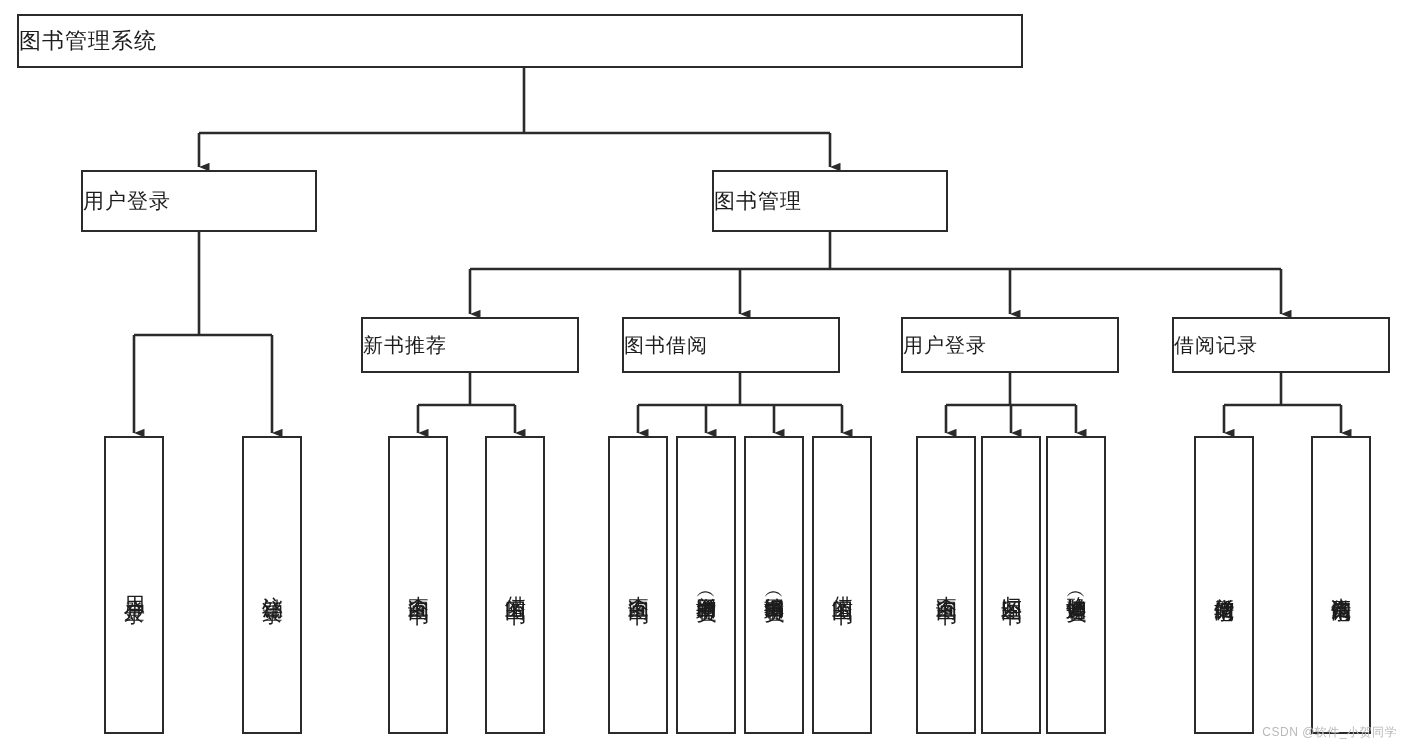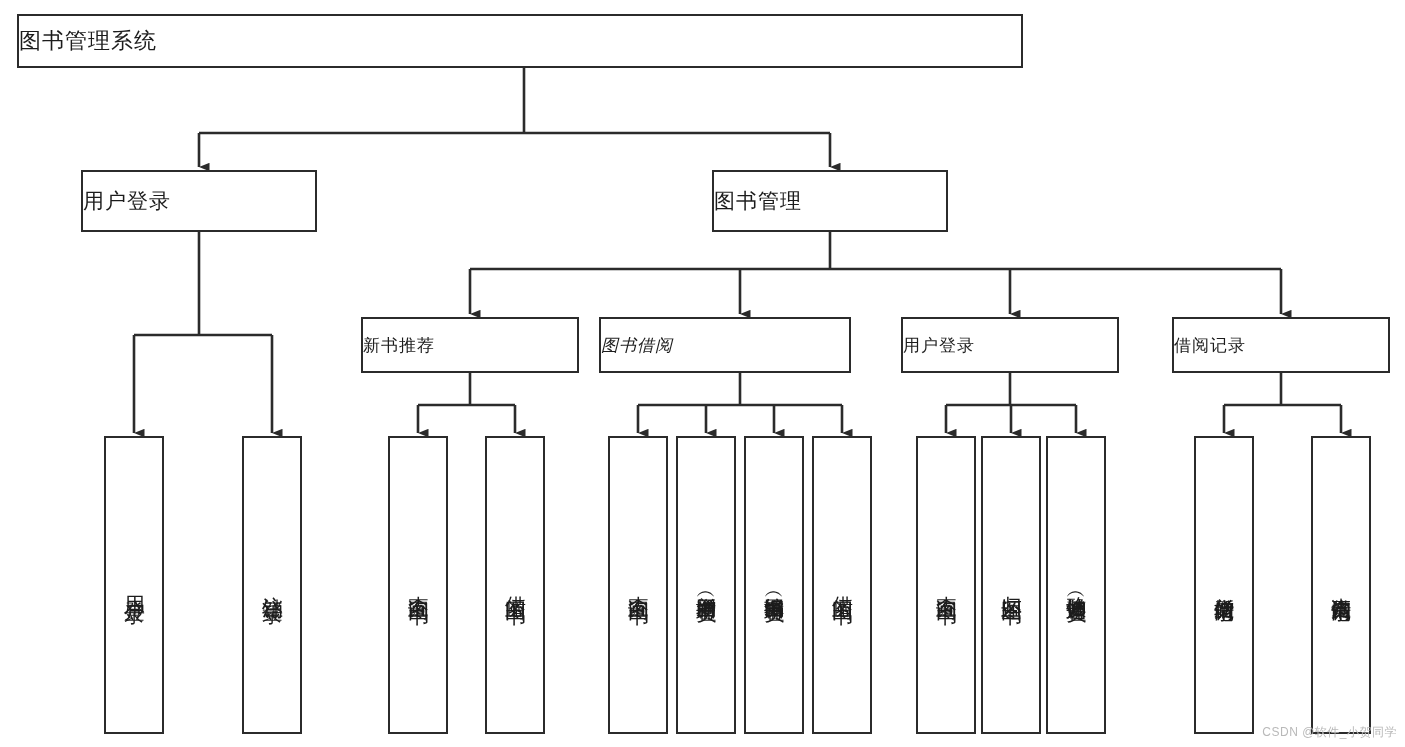--- a/index.html
+++ b/index.html
@@ -41,21 +41,21 @@
     letter-spacing: 1px;
     white-space: nowrap;
   }
   .node.root .node-label {
     font-size: 22px;
   }
   .node.lvl2 .node-label {
     font-size: 21px;
   }
   .node.lvl3 .node-label {
-    font-size: 17px;
+    font-size: 20px;
   }
   .node.leaf {
     align-items: center;
     justify-content: center;
     padding: 4px 0;
   }
   .node.leaf .node-label {
     writing-mode: vertical-rl;
     text-orientation: upright;
     font-size: 21px;
@@ -139,21 +139,21 @@
   <div class="node lvl2" style="left:81px; top:170px; width:236px; height:62px;">
     <span class="node-label">用户登录</span>
   </div>
   <div class="node lvl2" style="left:712px; top:170px; width:236px; height:62px;">
     <span class="node-label">图书管理</span>
   </div>
 
   <div class="node lvl3" style="left:361px; top:317px; width:218px; height:56px;">
     <span class="node-label">新书推荐</span>
   </div>
-  <div class="node lvl3" style="left:599px; top:317px; width:252px; height:56px;font-style:italic;">
+  <div class="node lvl3" style="left:622px; top:317px; width:218px; height:56px;">
     <span class="node-label">图书借阅</span>
   </div>
   <div class="node lvl3" style="left:901px; top:317px; width:218px; height:56px;">
     <span class="node-label">用户登录</span>
   </div>
   <div class="node lvl3" style="left:1172px; top:317px; width:218px; height:56px;">
     <span class="node-label">借阅记录</span>
   </div>
 
   <div class="node leaf" style="left:104px; top:436px; width:60px; height:298px;">

